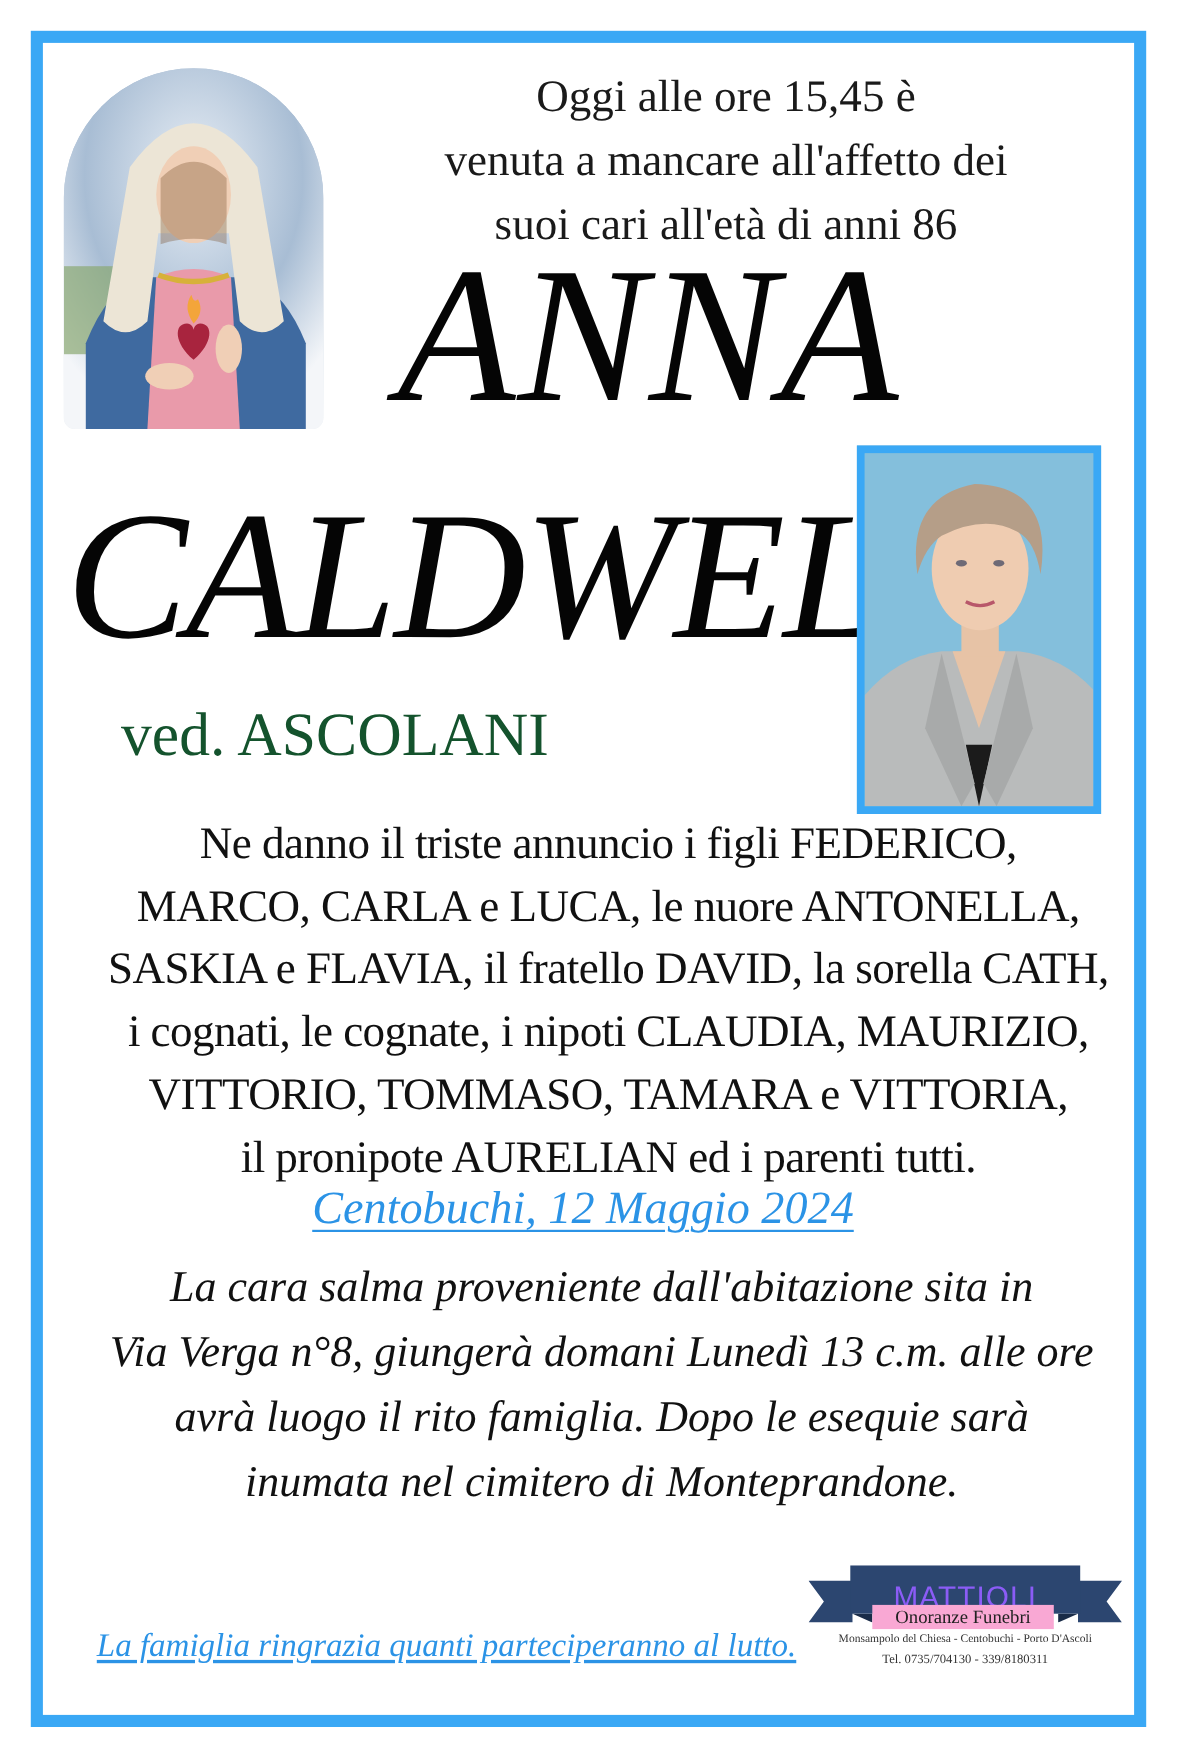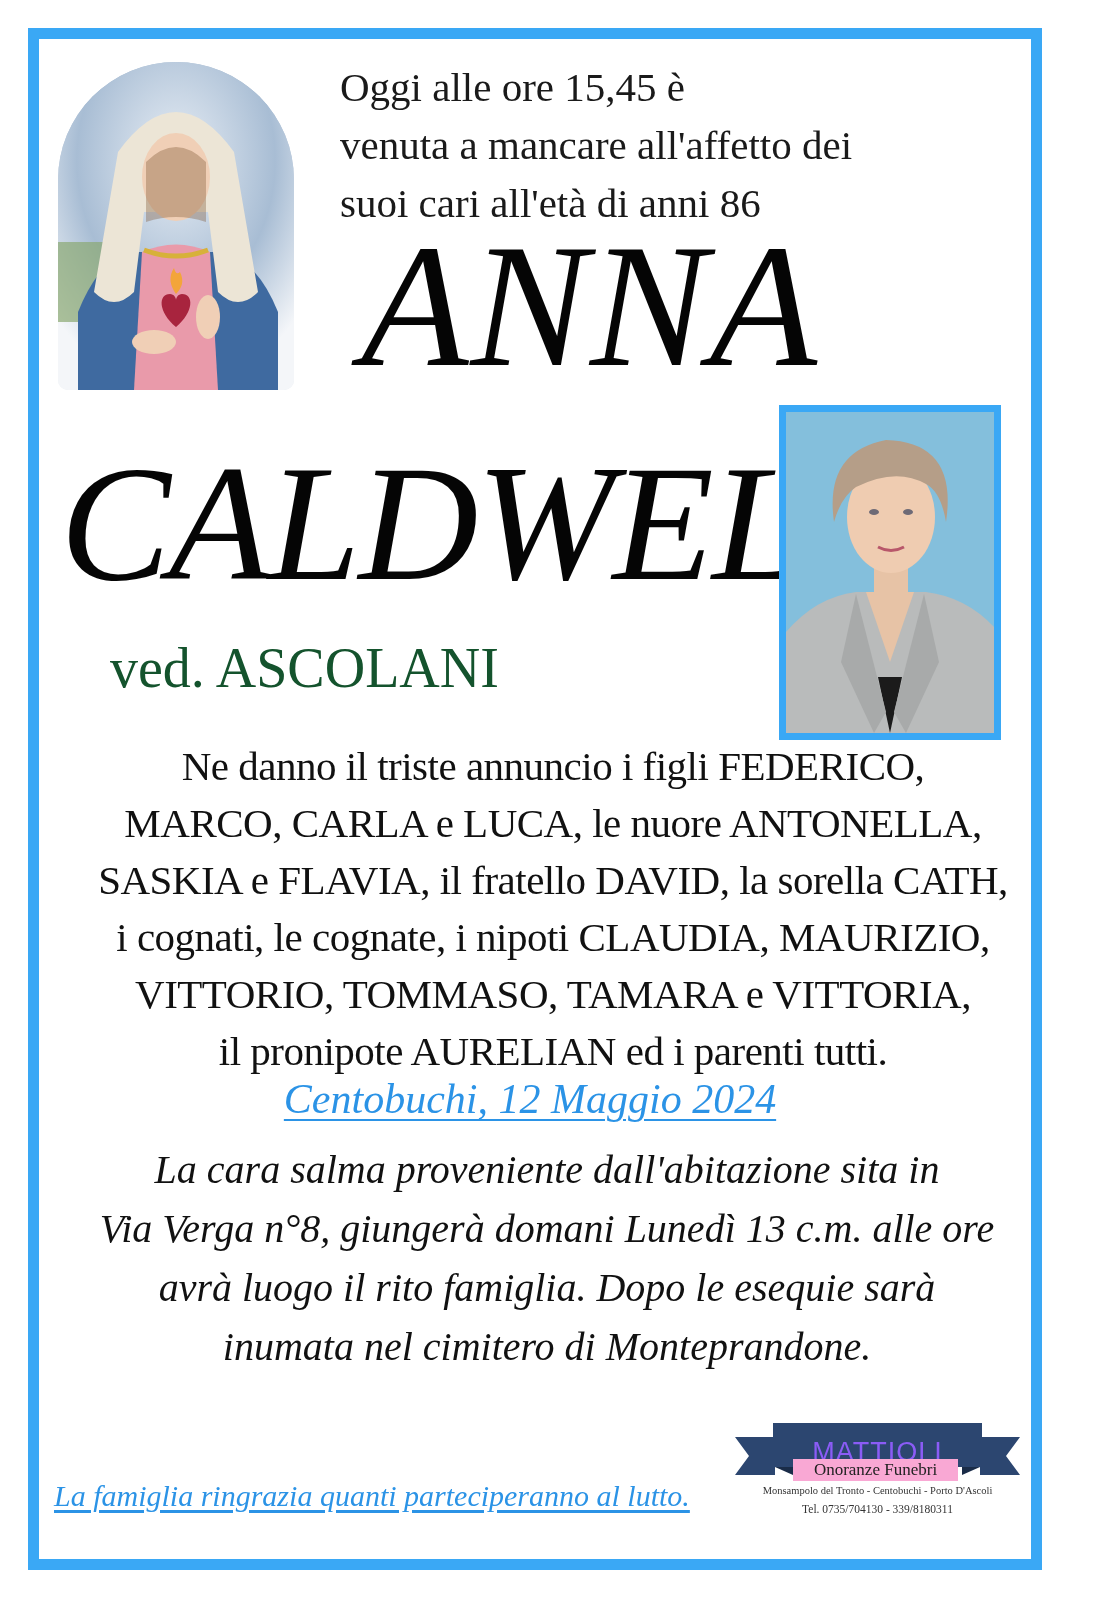--- a/index.html
+++ b/index.html
@@ -4,21 +4,21 @@
 <style>
   html, body { margin:0; padding:0; background:#ffffff; }
   body { width:1093px; height:1600px; position:relative; overflow:hidden;
          font-family:"DejaVu Serif", "Liberation Serif", serif; color:#111; }
   .frame { position:absolute; left:28px; top:28px; width:1014px; height:1542px;
            border:11px solid #3aa8f5; box-sizing:border-box; }
   .madonna { position:absolute; left:58px; top:62px; width:236px; height:328px;
              border-radius:118px 118px 10px 10px; overflow:hidden;
              background:radial-gradient(ellipse at 50% 35%, #d7e2ee 0%, #9fb4cc 55%, #eef2f6 100%); }
   .madonna svg { width:100%; height:100%; display:block; }
-  .intro { position:absolute; left:340px; top:58px; width:640px; text-align:left;
+  .intro { position:absolute; left:340px; top:58px; width:640px; text-align:center;
            font-family:"Liberation Serif", serif; font-size:41px; line-height:58px; color:#1a1a1a; }
   .name-first { position:absolute; left:330px; top:218px; width:520px; text-align:center;
                 font-family:"Liberation Serif", serif; font-style:italic; font-size:176px;
                 line-height:176px; color:#050505; letter-spacing:2px; }
   .name-last { position:absolute; left:60px; top:440px; width:720px;
                font-family:"Liberation Serif", serif; font-style:italic; font-size:166px;
                line-height:166px; color:#050505; letter-spacing:-2px; }
   .name-widow { position:absolute; left:110px; top:618px; width:640px;
                 font-family:"Liberation Serif", serif; font-size:56px;
                 line-height:100px; color:#14532d; }
@@ -30,21 +30,21 @@
             color:#111; letter-spacing:-0.5px; }
   .family div { white-space:nowrap;padding-left:12px; }
   .place-date { position:absolute; left:40px; top:1070px; width:980px; text-align:center;
                 font-family:"Liberation Serif", serif; font-style:italic; font-size:42px;
                 line-height:58px; color:#2b93e6; }
   .place-date span { text-decoration:underline; text-decoration-thickness:2px; text-underline-offset:6px; }
   .details { position:absolute; left:40px; top:1128px; width:1014px; text-align:center;
              font-family:"Liberation Serif", serif; font-style:italic; font-size:40px;
              line-height:59px; color:#111;margin-top:12px; }
   .details div { white-space:nowrap; }
-  .thanks { position:absolute; left:54px; top:1478px; font-family:"Liberation Serif", serif;
+  .thanks { position:absolute; left:88px; top:1478px; font-family:"Liberation Serif", serif;
             font-style:italic; font-size:30px; line-height:36px; color:#2b93e6;
             text-decoration:underline; text-underline-offset:4px; white-space:nowrap; }
   .logo { position:absolute; left:735px; top:1415px; width:285px; height:110px; }
   .ribbon { position:absolute; left:0; top:8px; width:285px; height:52px; }
   .logo-name { position:absolute; left:0; top:22px; width:285px; text-align:center;
                font-family:Liberation Sans, sans-serif; font-size:27px; color:#8b5cf6; letter-spacing:1px; }
   .logo-sub { position:absolute; left:58px; top:44px; width:165px; text-align:center; background:#f9a8d4;
               font-family:"Liberation Serif", serif; font-size:17px; color:#222; line-height:22px; }
   .logo-loc { position:absolute; left:0; top:70px; width:285px; text-align:center;
               font-family:"Liberation Serif", serif; font-size:10.5px; color:#333; white-space:nowrap; }
@@ -132,15 +132,15 @@
 <div class="logo">
   <svg class="ribbon" viewBox="0 0 285 52">
     <path d="M0 14 L40 14 L40 52 L0 52 L14 33 Z" fill="#2c4670"></path>
     <path d="M285 14 L245 14 L245 52 L285 52 L271 33 Z" fill="#2c4670"></path>
     <path d="M40 44 L58 52 L58 44 Z" fill="#1a2c48"></path>
     <path d="M245 44 L227 52 L227 44 Z" fill="#1a2c48"></path>
     <rect x="38" y="0" width="209" height="44" fill="#2c4670"></rect>
   </svg>
   <div class="logo-name">MATTIOLI</div>
   <div class="logo-sub">Onoranze Funebri</div>
-  <div class="logo-loc">Monsampolo del Tronto  -  Centobuchi  -  Porto D'Ascoli</div>
+  <div class="logo-loc">Monsampolo del Chiesa  -  Centobuchi  -  Porto D'Ascoli</div>
   <div class="logo-tel">Tel. 0735/704130 - 339/8180311</div>
 </div>
 
 </body></html>

